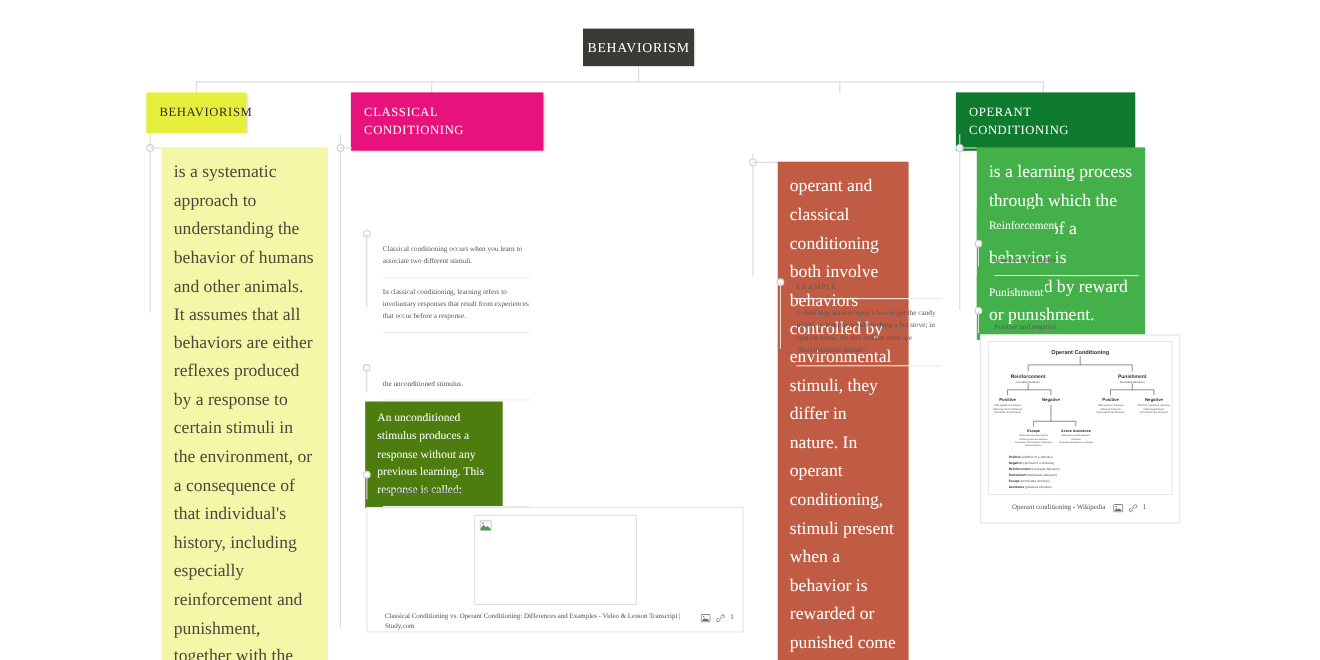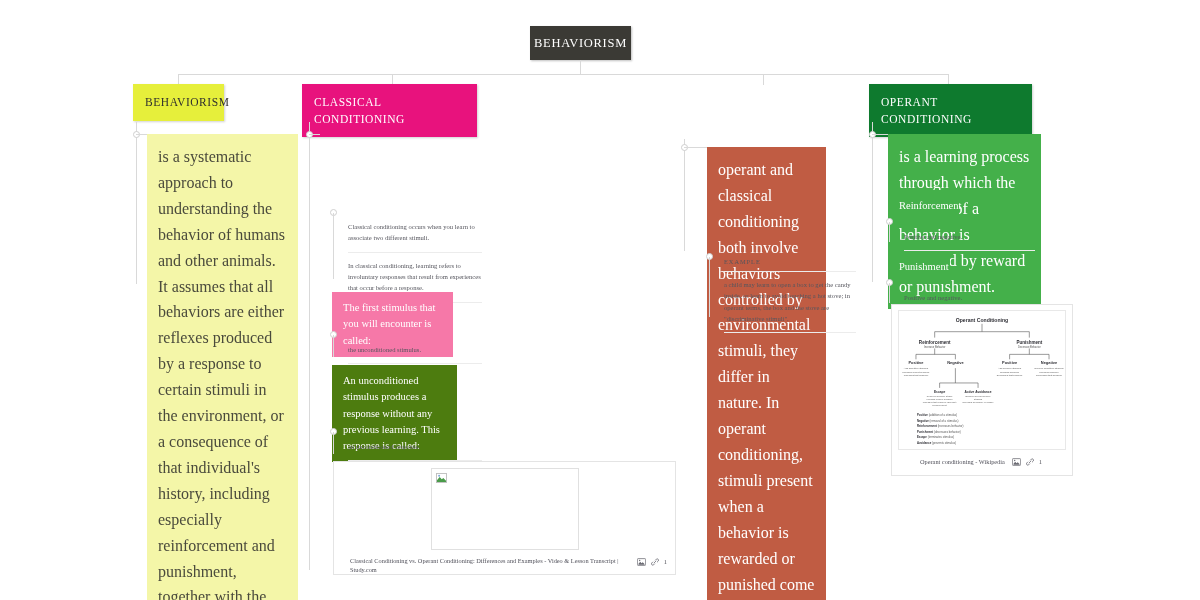--- a/index.html
+++ b/index.html
@@ -108,38 +108,37 @@
   <div class="col" style="left:133px;width:165px;">
     <div class="col-head dark-text" style="background:#e6ef3b;width:91px;">
       <span>BEHAVIORISM</span>
     </div>
   </div>
   <div class="ln ln-v" style="left:136px;top:122px;height:162px;"></div>
   <div class="node-dot" style="left:133px;top:131px;"></div>
   <div class="ln ln-h" style="left:136px;top:134px;width:11px;"></div>
   <div class="stmt dark-text" style="position:absolute;left:147px;top:134px;width:151px;background:#f4f6a8;">is a systematic approach to understanding the behavior of humans and other animals. It assumes that all behaviors are either reflexes produced by a response to certain stimuli in the environment, or a consequence of that individual's history, including especially reinforcement and punishment, together with the individual's current motivational state and controlling stimuli.</div>
 
-  <div class="col" style="left:302px;width:179px;">
+  <div class="col" style="left:319px;width:179px;">
     <div class="col-head" style="background:#e8127d;width:175px;">
       <span>CLASSICAL CONDITIONING</span>
     </div>
   </div>
   <div class="ln ln-v" style="left:309px;top:122px;height:448px;"></div>
 
   <div class="node-dot" style="left:306px;top:131px;"></div>
   <div class="ln ln-h" style="left:309px;top:134px;width:11px;"></div>
 
   <div class="node-dot" style="left:330px;top:209px;"></div>
   <div class="ln ln-v" style="left:333px;top:213px;height:66px;"></div>
   <div style="position:absolute;left:348px;top:214px;width:134px;">
     <div class="note" style="border-bottom:1px solid #ececec;">Classical conditioning occurs when you learn to associate two different stimuli.</div>
     <div class="note" style="border-bottom:1px solid #ececec;">In classical conditioning, learning refers to involuntary responses that result from experiences that occur before a response.</div>
   </div>
 
-  <div class="pill" style="position:absolute;left:332px;top:292px;width:121px;background:#f678a8;">The first stimulus that you will encounter is called:</div>
   <div class="node-dot" style="left:330px;top:331px;"></div>
   <div class="ln ln-v" style="left:333px;top:335px;height:22px;"></div>
   <div class="note" style="position:absolute;left:348px;top:337px;width:134px;border-bottom:1px solid #ececec;">the unconditioned stimulus.</div>
 
   <div class="pill" style="position:absolute;left:332px;top:365px;width:125px;background:#4d7c0f;">An unconditioned stimulus produces a response without any previous learning. This response is called:</div>
   <div class="node-dot" style="left:330px;top:428px;"></div>
   <div class="ln ln-v" style="left:333px;top:432px;height:22px;"></div>
   <div class="note" style="position:absolute;left:348px;top:434px;width:134px;border-bottom:1px solid #ececec;">an unconditioned response.</div>
 
   <div class="media-card" style="left:333px;top:461px;width:343px;height:114px;">

